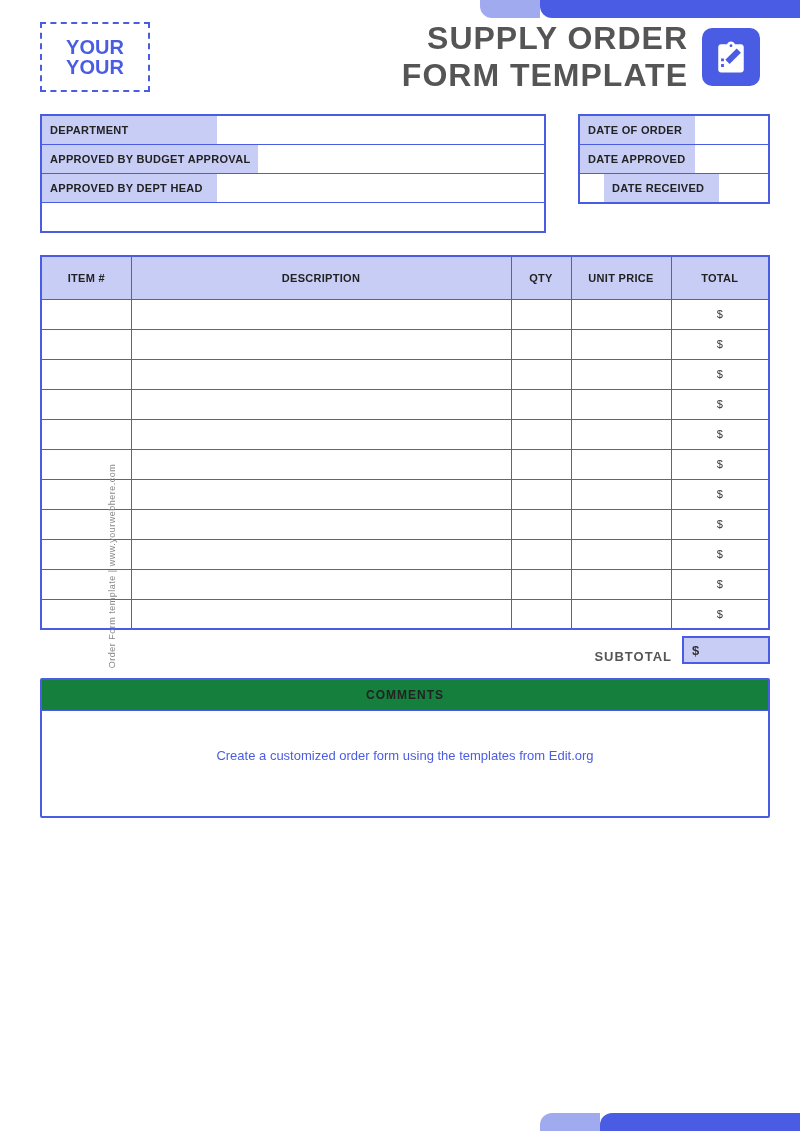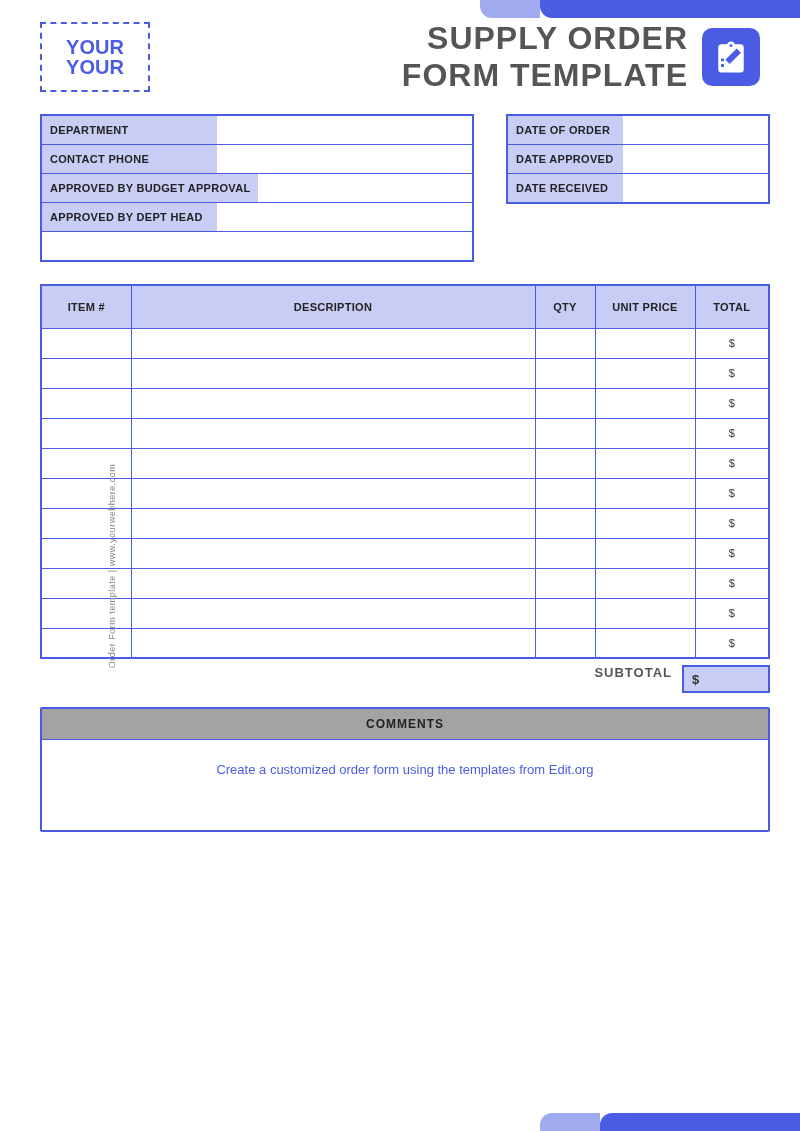--- a/index.html
+++ b/index.html
@@ -134,31 +134,32 @@
       display: flex;
       gap: 32px;
       margin-bottom: 22px;
     }
     .left-table {
       flex: 1;
       border: 2px solid #4b5ce4;
       border-collapse: collapse;
     }
     .right-table {
-      width: 264px;
+      width: 192px;
       border: 2px solid #4b5ce4;
       border-collapse: collapse;
       align-self: flex-start;
     }
     .info-row {
       display: flex;
       border-bottom: 1.5px solid #4b5ce4;
     }
     .info-row:last-child {
       border-bottom: none;
+      margin-left: 24px;
     }
     .info-label {
       background: #c8cdf5;
       padding: 6px 8px;
       font-size: 11px;
       font-weight: 700;
       color: #222;
       text-transform: uppercase;
       min-width: 175px;
       display: flex;
@@ -219,27 +220,27 @@
     }
     .total-cell {
       text-align: left;
       padding-left: 8px;
       color: #333;
     }
     .col-item { width: 90px; }
     .col-desc { width: auto; }
     .col-qty { width: 60px; }
     .col-unit { width: 100px; }
-    .col-total { width: 74px; }
+    .col-total { width: 98px; }
 
     
     .subtotal-row {
       display: flex;
       justify-content: flex-end;
-      align-items: flex-start;
+      align-items: flex-end;
       margin-bottom: 14px;
     }
     .subtotal-label {
       font-size: 13px;
       font-weight: 700;
       color: #555;
       text-transform: uppercase;
       margin-right: 10px;
       letter-spacing: 1px;
     }
@@ -255,35 +256,36 @@
       font-weight: 600;
       color: #333;
     }
 
     
     .comments-section {
       border: 2px solid #4b5ce4;
       border-radius: 2px;
     }
     .comments-header {
-      background: #a3a3a3;
+      background: #15803d;
       padding: 8px;
       text-align: center;
       font-size: 12px;
       font-weight: 700;
       text-transform: uppercase;
       color: #222;
       letter-spacing: 1px;
       border-bottom: 1.5px solid #4b5ce4;
     }
     .comments-body {
       padding: 20px 16px 30px;
       min-height: 90px;
       background: #fff;
       text-align: center;
+      margin-top: 15px;
     }
     .comments-placeholder {
       font-size: 13px;
       color: #4b5ce4;
       font-style: normal;
     }
   </style>
 </head>
 <body>
 
@@ -313,24 +315,20 @@
   </div>
 
   <div class="info-section">
 
     <div class="left-table" id="left-table">
         <div class="info-row">
       <div class="info-label">DEPARTMENT</div>
       <div class="info-value"></div>
     </div>
         <div class="info-row">
-      <div class="info-label">CONTACT PHONE</div>
-      <div class="info-value"></div>
-    </div>
-        <div class="info-row">
       <div class="info-label">APPROVED BY BUDGET APPROVAL</div>
       <div class="info-value"></div>
     </div>
         <div class="info-row">
       <div class="info-label">APPROVED BY DEPT HEAD</div>
       <div class="info-value"></div>
     </div>
         <div class="info-row" style="border-bottom: none;">
       <div class="info-value"></div>
     </div>

